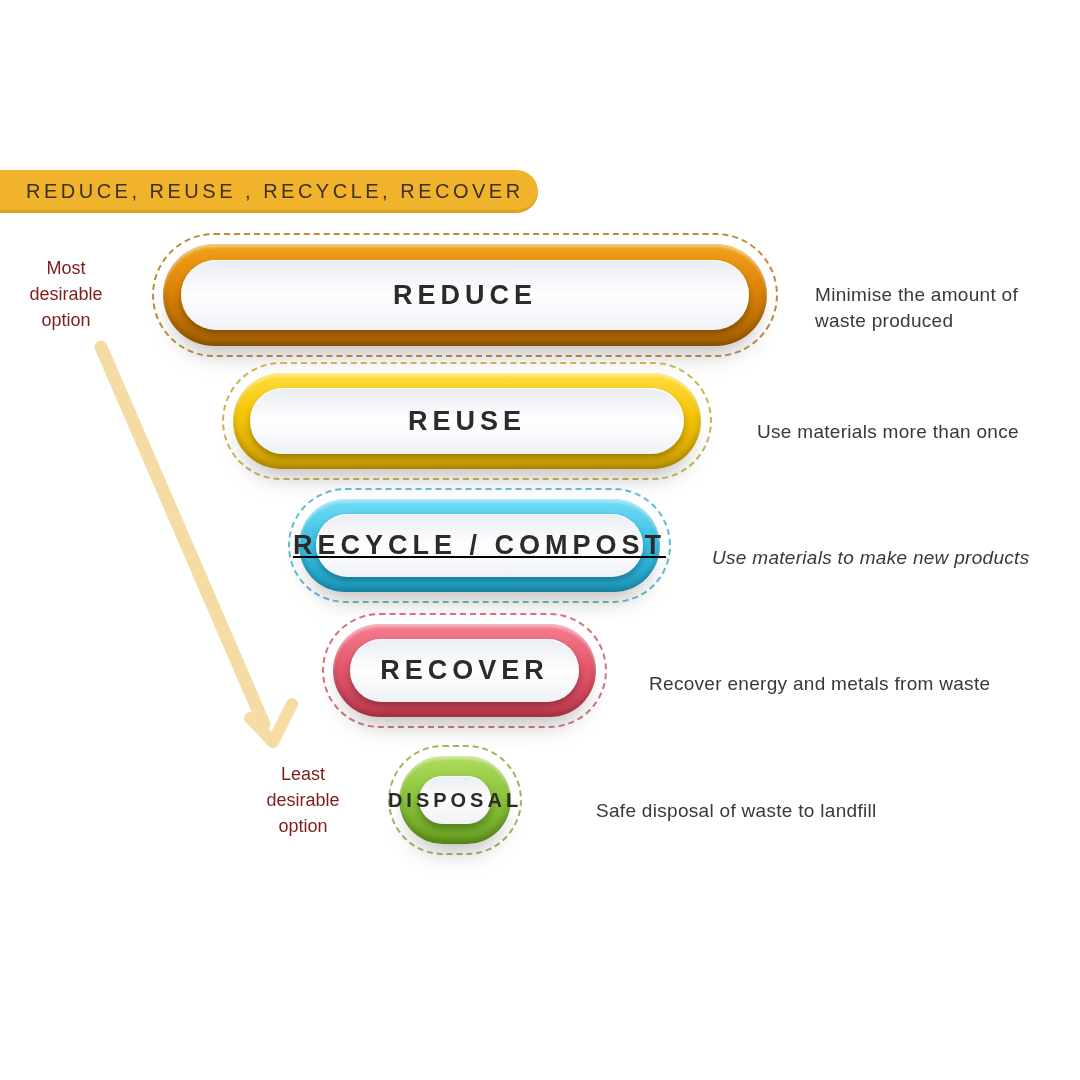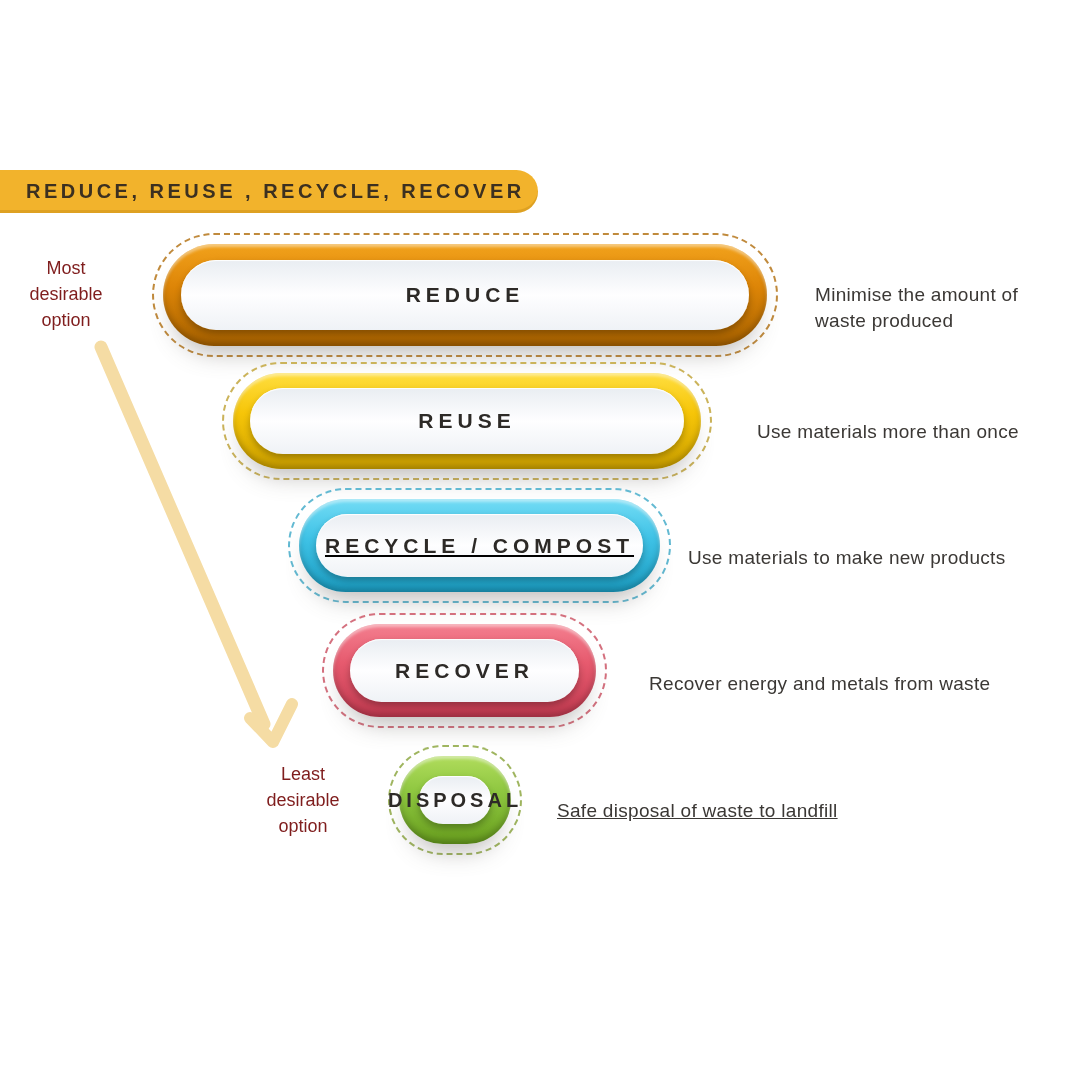--- a/index.html
+++ b/index.html
@@ -7,21 +7,21 @@
     width:1080px;height:1080px;background:#ffffff;position:relative;overflow:hidden;
     font-family:"Liberation Sans", sans-serif;
   }
   
   .banner{
     position:absolute;left:0;top:170px;height:43px;width:538px;box-sizing:border-box;
     background:var(--banner,#F2B32C);border-radius:0 22px 22px 0;
     display:flex;align-items:center;padding:0 26px;
     box-shadow:inset 0 -3px 0 rgba(150,100,0,.22);
   }
-  .banner-text{font-weight:bold;font-size:20px;letter-spacing:3.5px;color:#3C3020;white-space:nowrap;}
+  .banner-text{font-weight:normal;font-size:20px;letter-spacing:3.5px;color:#3C3020;white-space:nowrap;}
 
   
   .side-label{
     position:absolute;text-align:center;font-size:18px;line-height:26px;
     color:#7f1d1d;white-space:pre-line;
   }
   .most{left:6px;top:255px;width:120px;}
   .least{left:237px;top:761px;width:132px;}
 
   
@@ -45,42 +45,42 @@
   }
   .lv1 .ring{padding:16px 18px;}
   .lv5 .ring{padding:20px;}
   .inner{
     width:100%;height:100%;box-sizing:border-box;border-radius:999px;
     background:linear-gradient(180deg,#E9EDF2 0%,#FEFEFF 50%,#EFF2F6 100%);
     box-shadow:0 4px 7px rgba(0,0,0,.28), inset 0 1px 1px #ffffff;
     display:flex;align-items:center;justify-content:center;
   }
   .pill-label{
-    font-weight:bold;font-size:21px;letter-spacing:5px;color:#2D2A27;white-space:nowrap;
+    font-weight:bold;font-size:27px;letter-spacing:5px;color:#2D2A27;white-space:nowrap;
   }
   .lv5 .pill-label{
     position:absolute;left:50%;top:50%;transform:translate(-50%,-50%);
     z-index:3;font-size:20px;letter-spacing:4px;
   }
   .lv1{left:152px;top:233px;width:626px;height:124px;}
   .lv2{left:222px;top:362px;width:490px;height:118px;}
   .lv3{left:288px;top:488px;width:383px;height:115px;text-decoration:underline;}
   .lv4{left:322px;top:613px;width:285px;height:115px;}
   .lv5{left:388px;top:745px;width:134px;height:110px;}
 
   
   .desc{
     position:absolute;margin:12px;font-size:19px;line-height:26px;color:#3B3835;
     letter-spacing:.3px;transform:translateY(-50%);
   }
   .desc1{left:803px;top:296px;width:232px;}
   .desc2{left:745px;top:420px;white-space:nowrap;}
-  .desc3{left:676px;top:546px;white-space:nowrap;}
+  .desc3{left:700px;top:546px;white-space:nowrap;font-style:italic;}
   .desc4{left:637px;top:672px;white-space:nowrap;}
-  .desc5{left:545px;top:799px;white-space:nowrap;text-decoration:underline;}
+  .desc5{left:584px;top:799px;white-space:nowrap;}
 </style>
 </head>
 <body>
 
 <div>
 
   <header class="banner" style="--banner: #F2B32C;">
     <span class="banner-text">REDUCE, REUSE , RECYCLE, RECOVER</span>
   </header>
 

